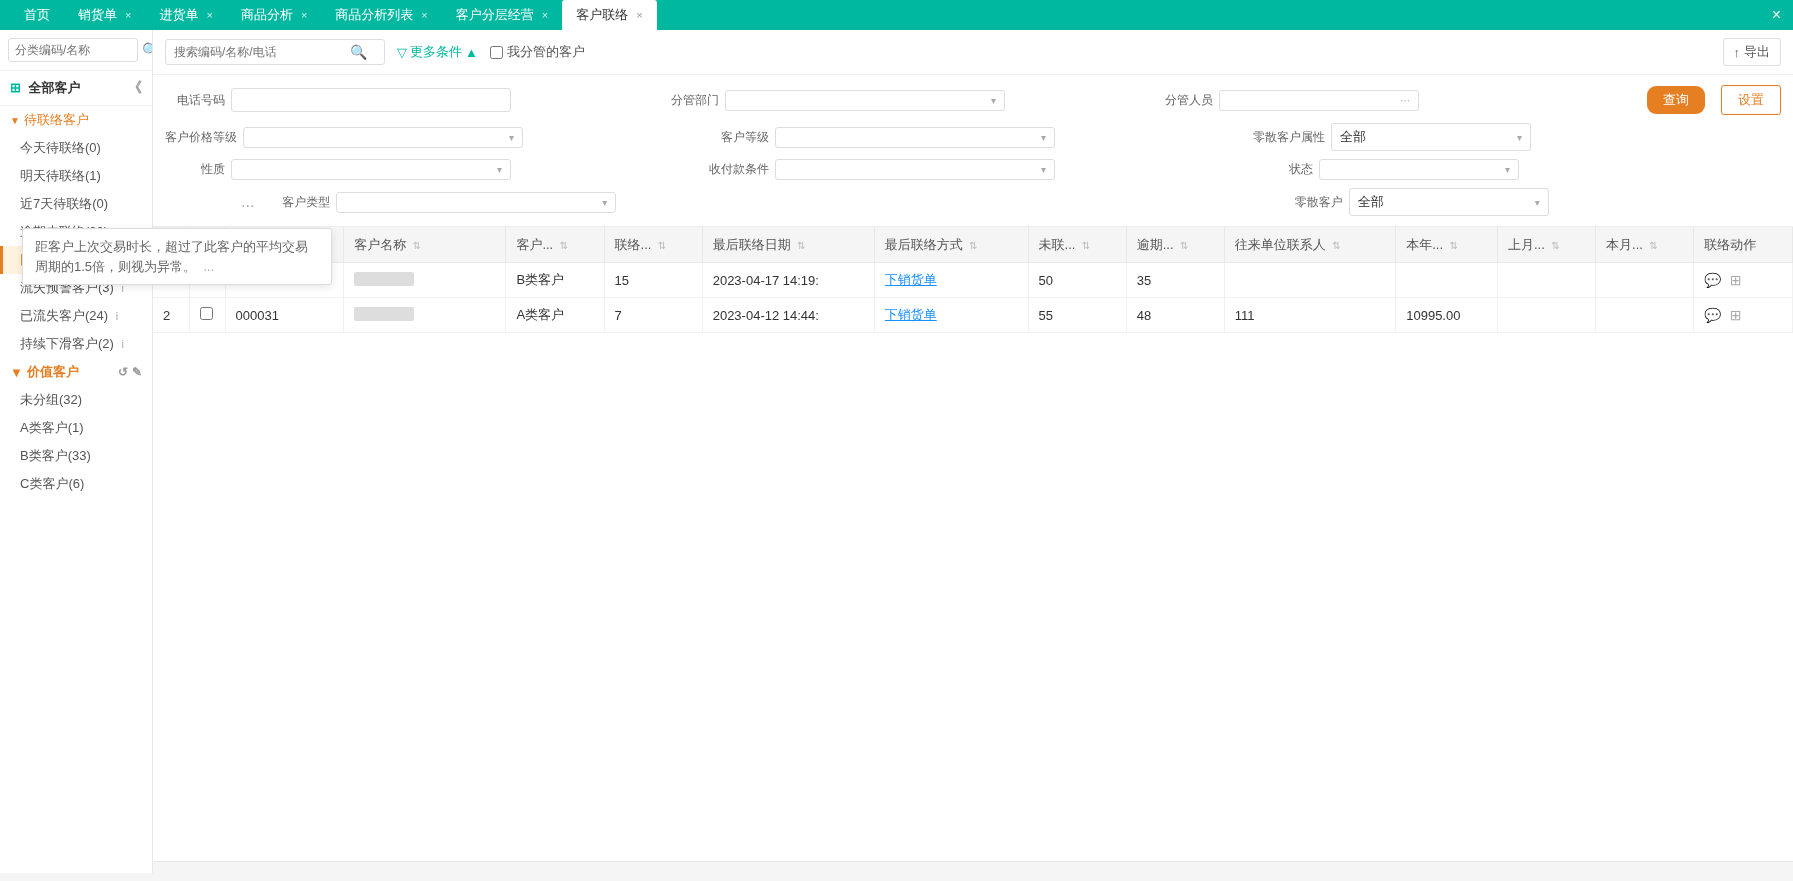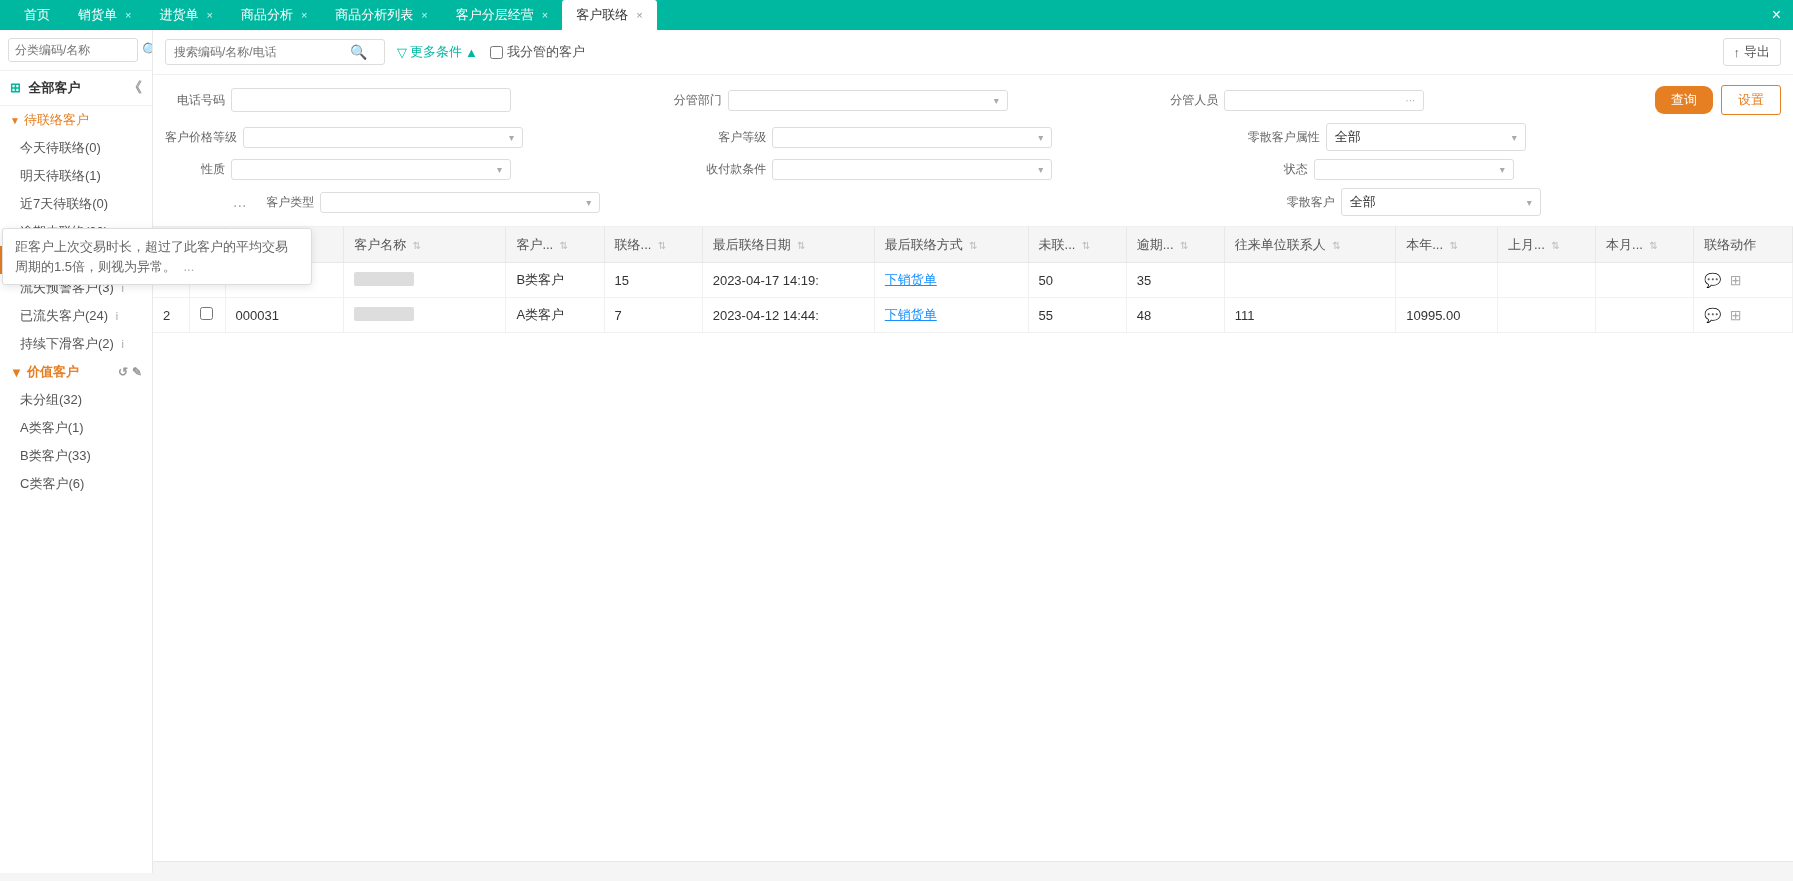--- a/index.html
+++ b/index.html
@@ -118,21 +118,21 @@
       display: flex;
       align-items: center;
       justify-content: space-between;
       cursor: pointer;
     }
     .sidebar-group2 .icons { display: flex; gap: 4px; color: #999; }
 
     
     .tooltip-box {
       position: absolute;
-      left: 2px;
+      left: 22px;
       top: 228px;
       background: #fff;
       border: 1px solid #ddd;
       border-radius: 3px;
       padding: 8px 12px;
       font-size: 12px;
       color: #666;
       box-shadow: 0 2px 8px rgba(0,0,0,0.1);
       z-index: 100;
       max-width: 310px;
@@ -205,21 +205,21 @@
 
     
     .filter-form {
       background: #fff;
       padding: 10px 12px;
       border-bottom: 1px solid #f0f0f0;
     }
     .filter-row {
       display: flex;
       align-items: center;
-      gap: 8px;
+      gap: 16px;
       margin-bottom: 8px;
     }
     .filter-row:last-child { margin-bottom: 0; }
     .filter-field {
       display: flex;
       align-items: center;
       gap: 6px;
       flex: 1;
     }
     .filter-label {

